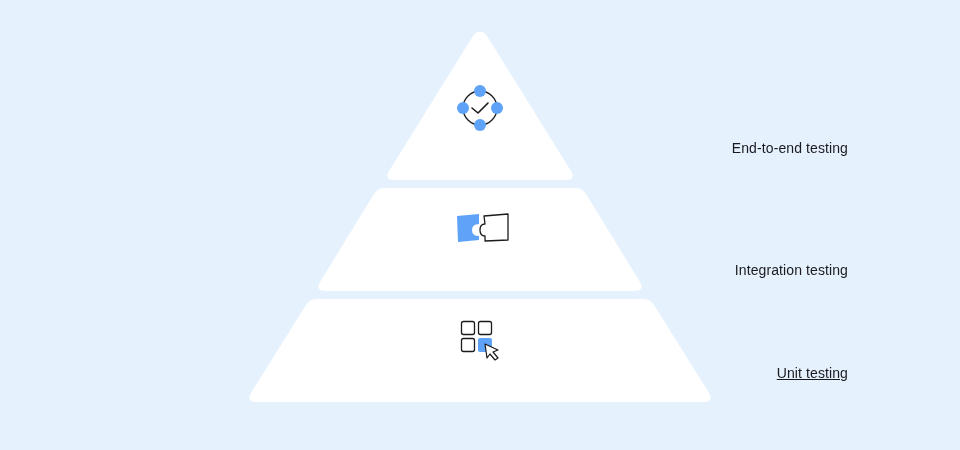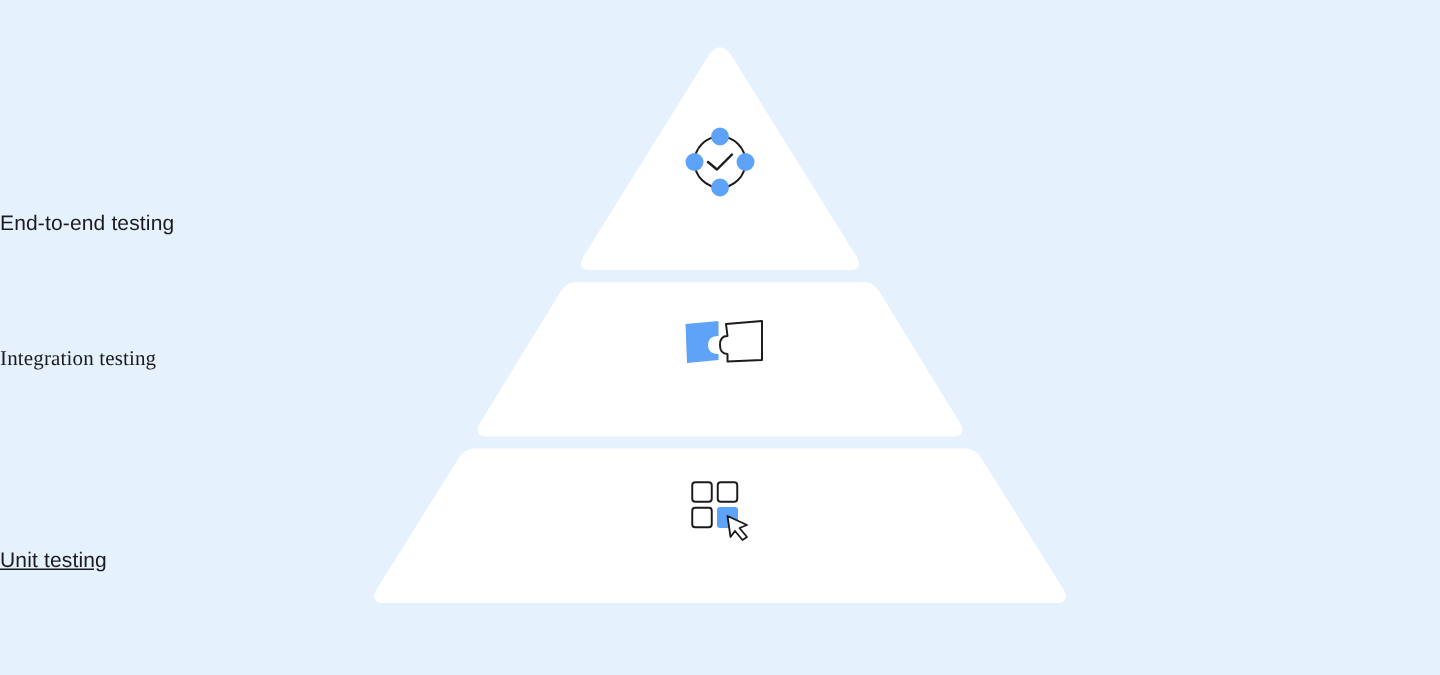--- a/index.html
+++ b/index.html
@@ -4,21 +4,21 @@
 <style>
   html, body { margin: 0; padding: 0; }
   body {
     width: 960px; height: 450px; overflow: hidden;
     background: #e5f1fd;
     font-family: "Liberation Sans", "DejaVu Sans", sans-serif;
     position: relative;
   }
   #canvas { position: absolute; left: 0; top: 0; }
   .label {
-    position: absolute; left: 0; width: 848px; text-align: left;
+    position: absolute; left: 0; width: 848px; text-align: right;
     font-size: 14px; color: #1b1b1f; letter-spacing: 0.1px;
   }
 </style>
 </head>
 <body>
 
 <svg id="canvas" width="960" height="450" viewBox="0 0 960 450">
 
   <path d="M473,36 Q480,27 487,36 L571,171 Q576,180 566,180 L394,180 Q384,180 389,171 Z" fill="#ffffff"></path>
 
@@ -43,14 +43,14 @@
   <g>
     <rect x="461.5" y="321.5" width="13" height="13" rx="2" fill="none" stroke="#1b1b1f" stroke-width="1.3"></rect>
     <rect x="478.5" y="321.5" width="13" height="13" rx="2" fill="none" stroke="#1b1b1f" stroke-width="1.3"></rect>
     <rect x="461.5" y="338.5" width="13" height="13" rx="2" fill="none" stroke="#1b1b1f" stroke-width="1.3"></rect>
     <rect x="478" y="338" width="14" height="14" rx="2" fill="#5ea3f7"></rect>
     <path d="M485,344 L498,350 L493,352 L498,358 L495,360 L490,354 L487,358 Z" fill="#ffffff" stroke="#1b1b1f" stroke-width="1.2" stroke-linejoin="round"></path>
   </g>
 </svg>
 
 <div class="label" style="top:140px;">End-to-end testing</div>
-<div class="label" style="top:232px;font-family:Liberation Serif, serif;">Integration testing</div>
+<div class="label" style="top:262px;">Integration testing</div>
 <div class="label" style="top:365px;text-decoration:underline;">Unit testing</div>
 
 </body></html>

